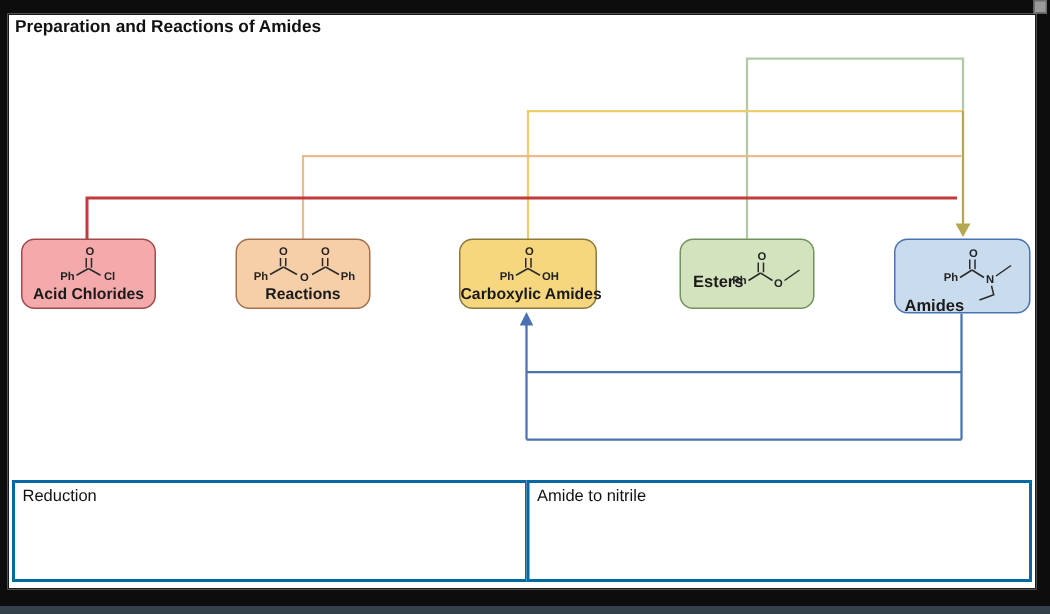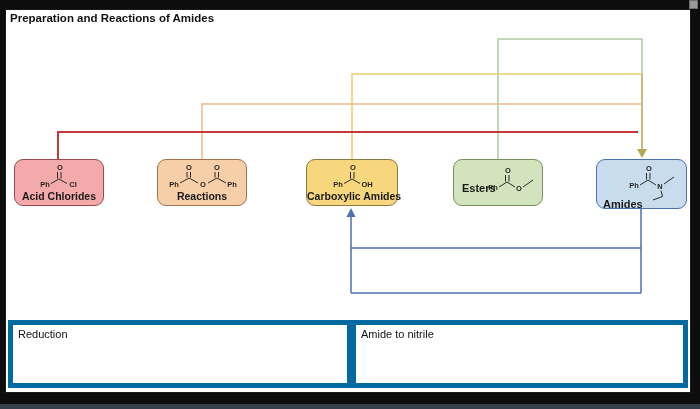--- a/index.html
+++ b/index.html
@@ -19,21 +19,21 @@
   .struct{position:absolute;}
   .struct text{font-family:"Liberation Sans",sans-serif;font-size:7.5px;font-weight:700;fill:#222;}
   .struct line,.struct polyline{stroke:#2a2a2a;stroke-width:1;fill:none;}
 
   #box-acid-chlorides {left:14px; top:159px;width:90px;height:47px;background:#f4a9ab;border-color:#a04a4f;}
   #box-anhydrides     {left:157px;top:159px;width:90px;height:47px;background:#f6cfa9;border-color:#a5714d;}
   #box-carboxylic     {left:306px;top:159px;width:92px;height:47px;background:#f6d77d;border-color:#8c7940;}
   #box-esters         {left:453px;top:159px;width:90px;height:47px;background:#d3e3bd;border-color:#74925c;}
   #box-amides         {left:596px;top:159px;width:91px;height:50px;background:#c9dcee;border-color:#4a72b0;}
 
-  .panel{position:absolute;top:320px;height:68px;background:#fff;border:5px solid #0369a1;box-sizing:border-box;}
+  .panel{position:absolute;top:320px;height:68px;background:#fff;border:2px solid #0369a1;box-sizing:border-box;}
   .panel .plabel{position:absolute;left:5px;top:3px;font-size:11px;color:#111;}
   #panel-reduction{left:8px;width:344px;}
   #panel-nitrile{left:351px;width:337px;}
 </style>
 </head>
 <body>
 
 <div id="page">
 
   <div id="slide"></div>

